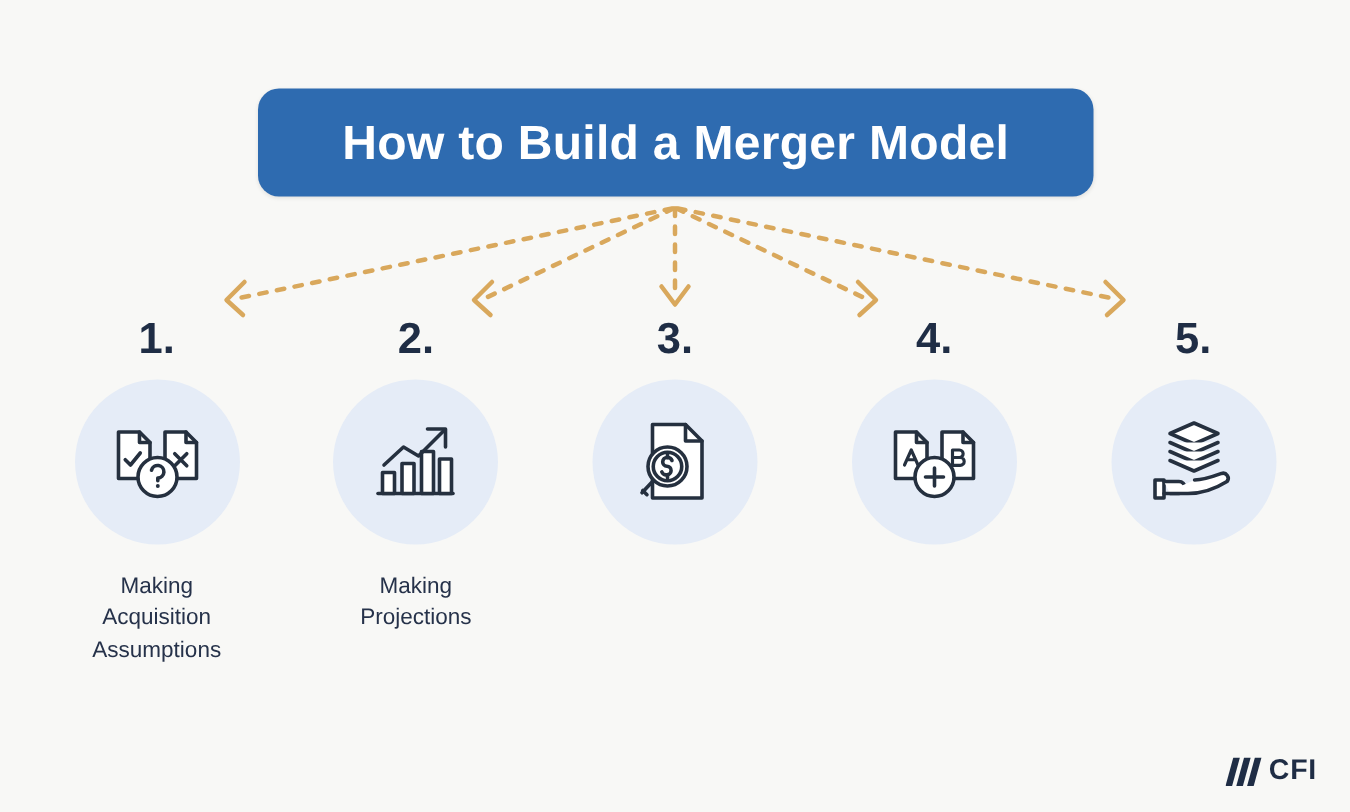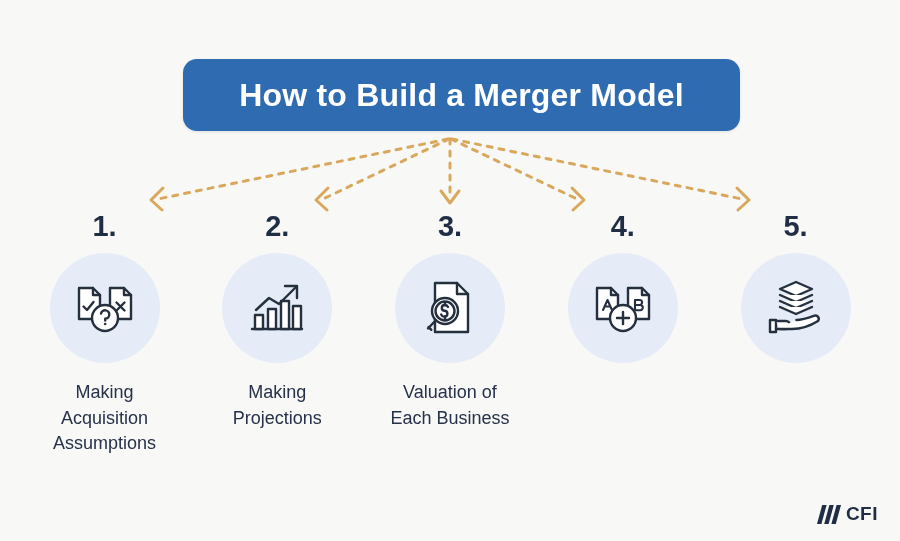--- a/index.html
+++ b/index.html
@@ -26,21 +26,20 @@
     left: 172px;
     top: 59px;
     width: 557px;
     height: 72px;
     background: #2e6bb0;
     border-radius: 14px;
     display: flex;
     align-items: center;
     justify-content: center;
     box-shadow: 0 1px 3px rgba(0,0,0,0.10);
-    margin-left: 11px;
   }
   .title-text {
     color: #ffffff;
     font-size: 32px;
     font-weight: bold;
     letter-spacing: 0.2px;
     white-space: nowrap;
     font-family: "Liberation Sans", sans-serif;
   }
 
@@ -87,21 +86,21 @@
     display: flex;
     align-items: center;
     justify-content: center;
     margin-bottom: 17px;
   }
   .icon-circle svg {
     display: block;
   }
   .step-label {
     color: #26324a;
-    font-size: 18px;
+    font-size: 15px;
     line-height: 1.42;
     text-align: center;
     font-family: "Liberation Sans", sans-serif;
     white-space: pre-line;
   }
 
   
   .logo {
     position: absolute;
     right: 22px;
@@ -193,22 +192,20 @@
           <path d="M14 5 h22 l11 11 v38 h-33 z" fill="#ffffff"></path>
           <path d="M36 5 v11 h11"></path>
           <circle cx="24" cy="33" r="13" fill="#ffffff"></circle>
           <circle cx="24" cy="33" r="9.5"></circle>
           <path d="M14.8 42.2 L7 50.5"></path>
           <path d="M7.5 49 l2.8 2.8"></path>
           <path d="M27 29 a3.2 3.2 0 0 0 -3.2 -2 a2.9 2.9 0 0 0 -0.2 5.8 a2.9 2.9 0 0 1 -0.2 5.8 a3.2 3.2 0 0 1 -3.2 -2"></path>
           <path d="M24 25 v2.2 M24 38.5 v2.2"></path>
         </svg>
       </div>
-      <div class="step-label">Valuation of
-Each Business</div>
     </div>
 
     <div class="step">
       <div class="step-number">4.</div>
       <div class="icon-circle">
         <svg width="62" height="58" viewBox="0 0 62 58" fill="none" stroke="#25303f" stroke-width="2.4" stroke-linecap="round" stroke-linejoin="round">
           <path d="M5 9 h14 l7 7 v24 h-21 z" fill="#ffffff"></path>
           <path d="M19 9 v7 h7"></path>
           <path d="M11 31 l4.5 -10 l4.5 10 M12.6 27.5 h5.8" stroke-width="2.1"></path>
           <path d="M36 9 h14 l7 7 v24 h-21 z" fill="#ffffff"></path>

